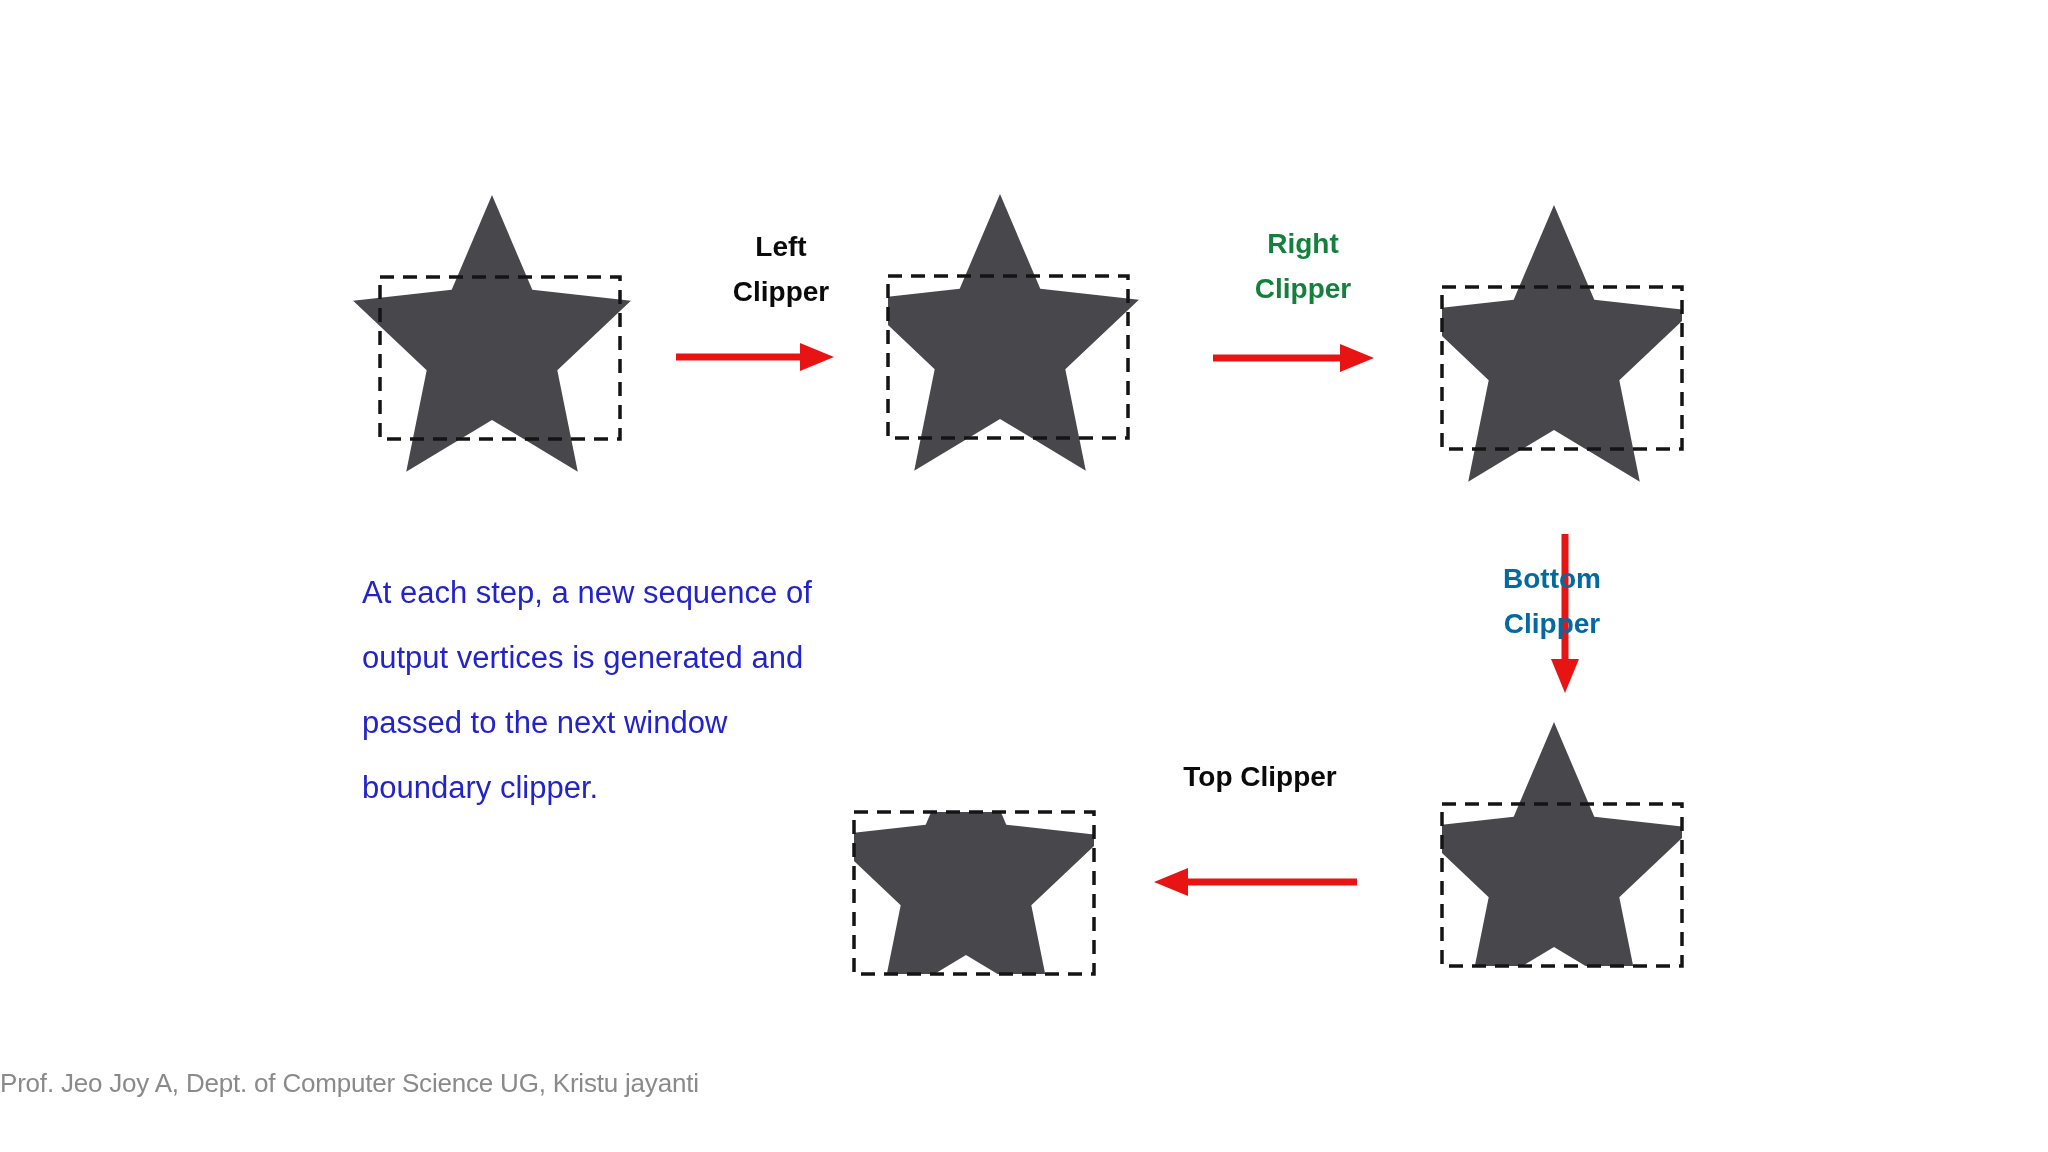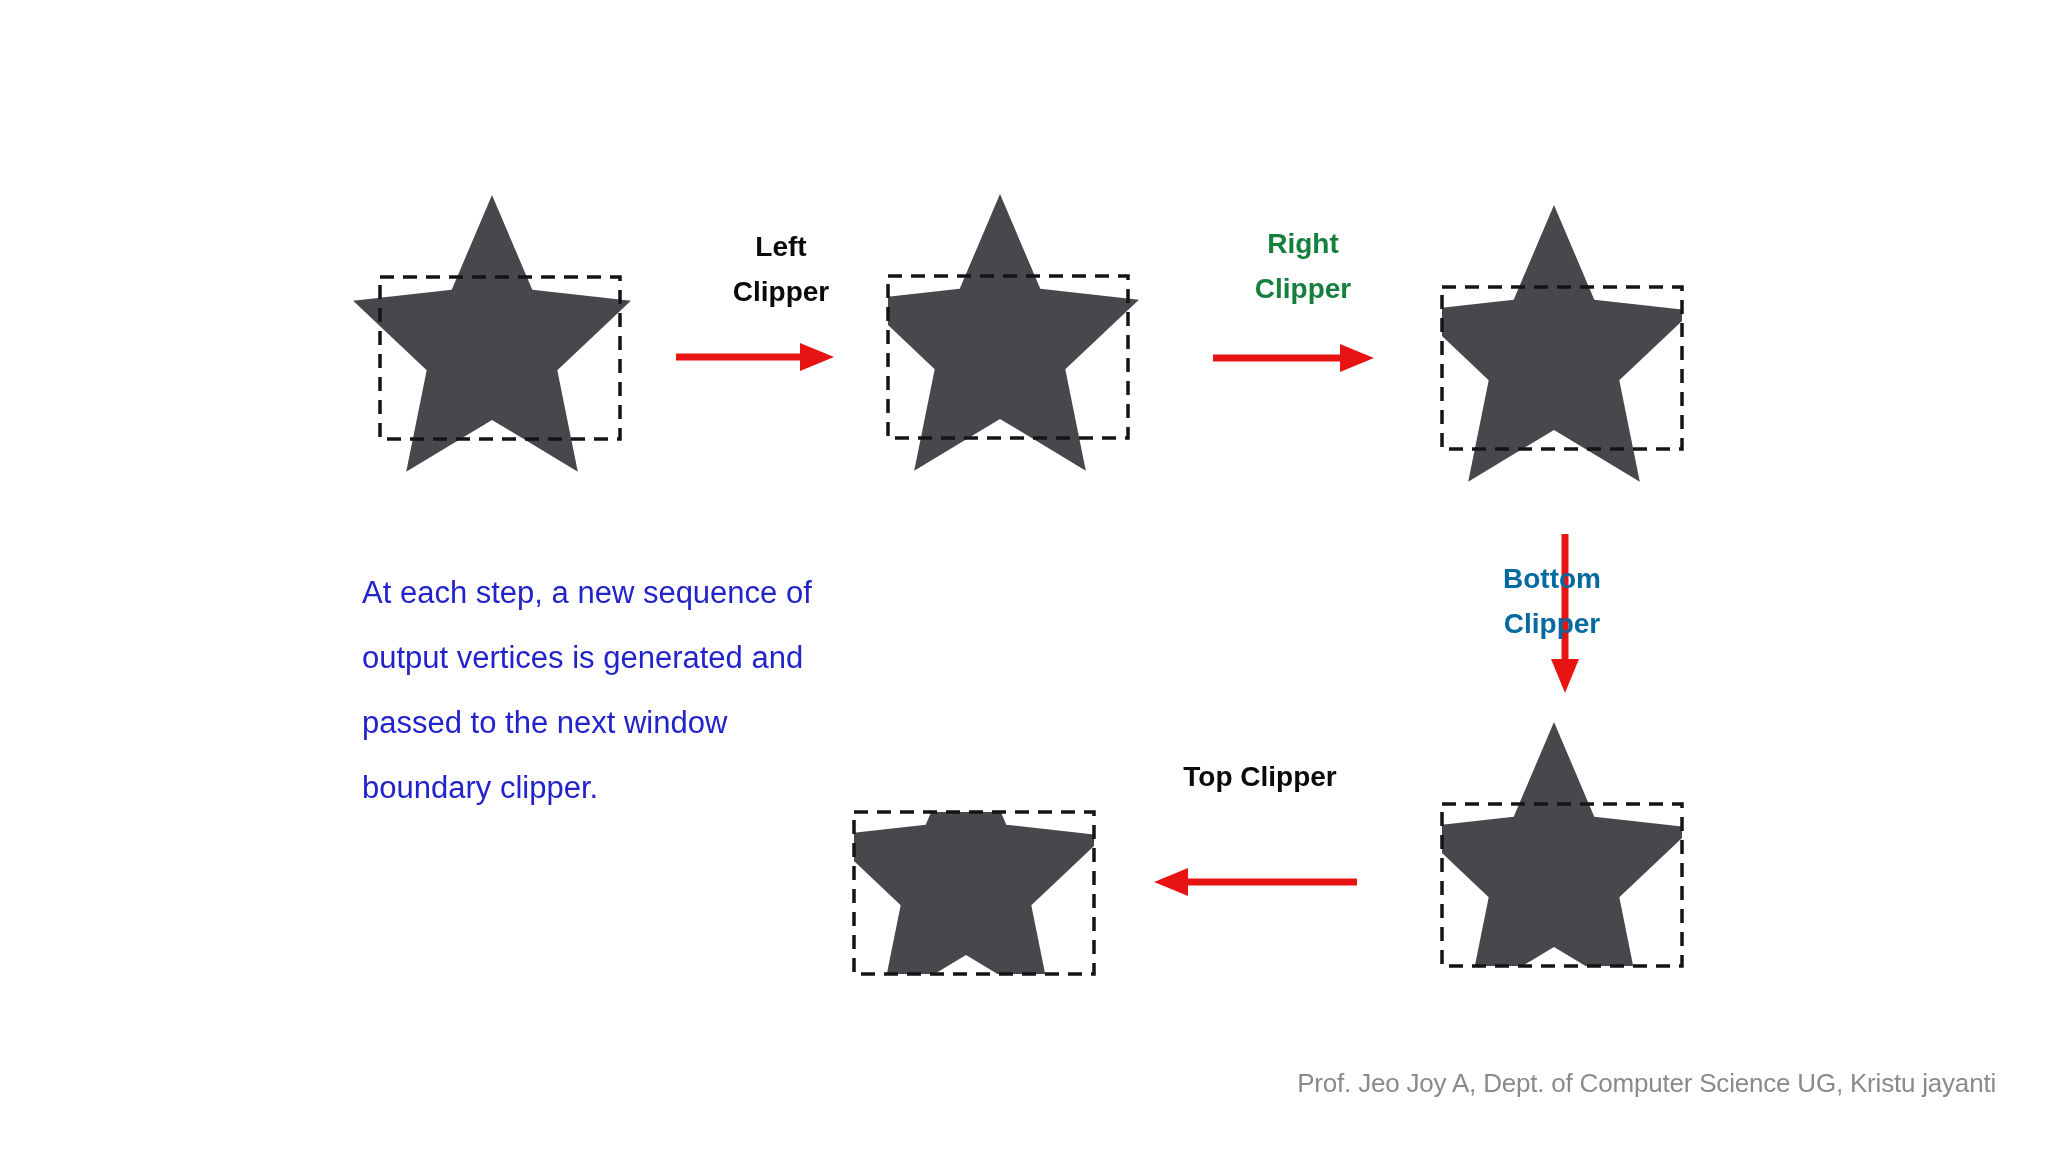--- a/index.html
+++ b/index.html
@@ -12,21 +12,21 @@
     font-size:31px;line-height:65px;font-weight:400;letter-spacing:0px;
   }
   .caption .cap-line{white-space:nowrap;}
   .step-label{
     position:absolute;transform:translateX(-50%);
     font-weight:700;font-size:28px;line-height:45px;color:#0a0a0a;
     text-align:center;white-space:nowrap;
   }
   .footer{
     position:absolute;left:0;width:1996px;top:1066px;
-    text-align:right;font-size:26px;line-height:34px;letter-spacing:-0.2px;
+    text-align:left;font-size:26px;line-height:34px;letter-spacing:-0.2px;
   }
   svg.stage,svg.arrow{position:absolute;pointer-events:none;}
 </style>
 </head>
 <body>
 
 <div class="slide">
   <div id="figure-layer">
       <svg class="stage" width="430" height="350" viewBox="0 0 430 350" style="left: 277px; top: 178px;">
         <defs>

